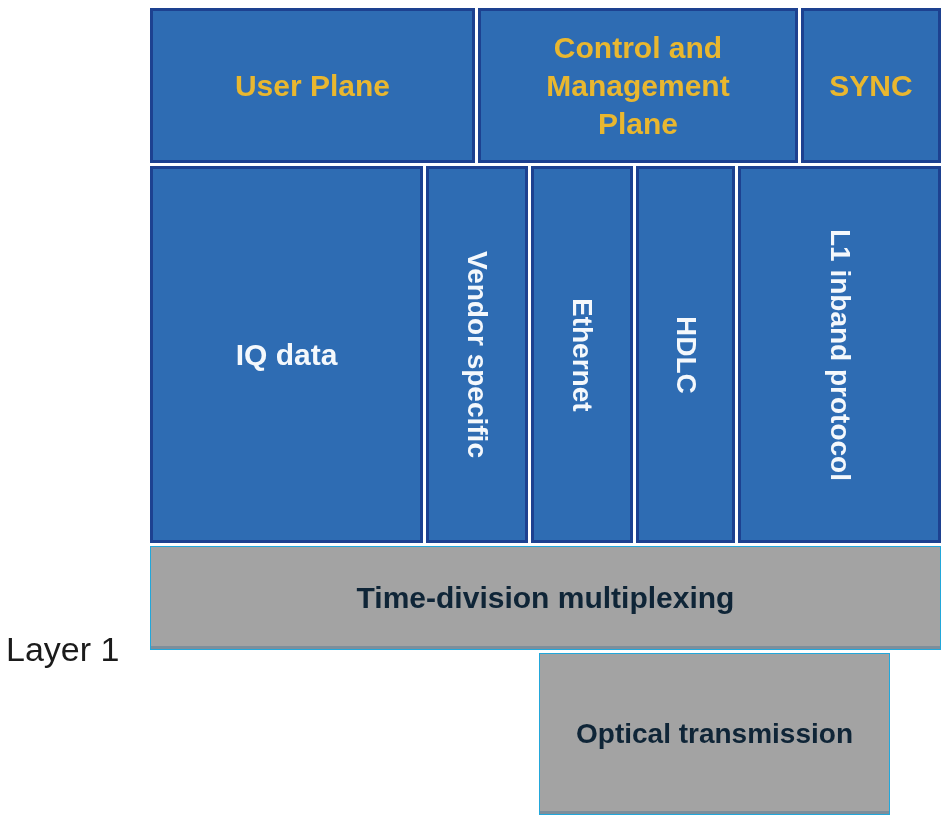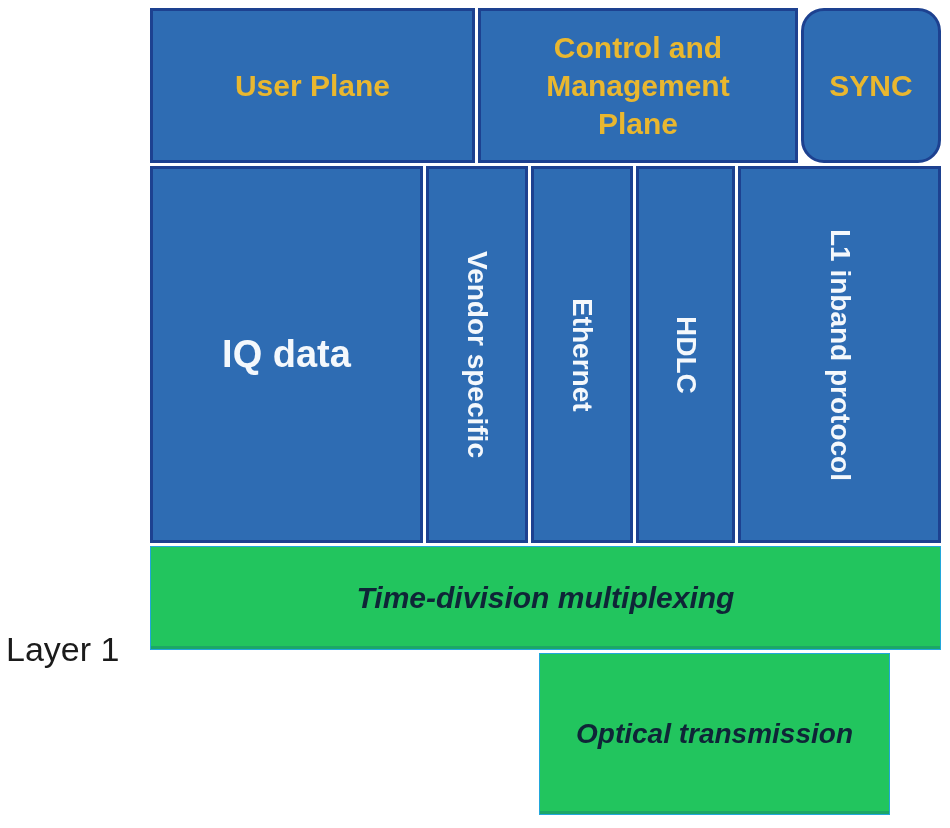--- a/index.html
+++ b/index.html
@@ -21,34 +21,33 @@
     display: flex;
     align-items: center;
     justify-content: center;
     text-align: center;
   }
   .blue {
     background: #2e6cb3;
     border: 3px solid #1d4190;
   }
   .cyan {
-    background: #22c55e;
+    background: #a3a3a3;
     border: 1px solid #22a7da;
     box-shadow: inset 0 -3px 0 rgba(10, 80, 130, 0.25);
-    font-style: italic;
   }
   .gold-text {
     color: #e9b72f;
     font-size: 30px;
     font-weight: bold;
     line-height: 38px;
   }
   .white-text {
     color: #f4f8fc;
-    font-size: 38px;
+    font-size: 30px;
     font-weight: bold;
   }
   .vertical {
     writing-mode: vertical-rl;
     text-orientation: mixed;
     font-size: 28px;
   }
   .dark-text {
     color: #0f2537;
     font-size: 28px;
@@ -58,21 +57,21 @@
     position: absolute;
     color: #1b1b1b;
     font-size: 34px;
     font-weight: 400;
     white-space: nowrap;
   }
 
   
   .b-user  { left: 150px; top: 8px;   width: 325px; height: 155px; }
   .b-cmp   { left: 478px; top: 8px;   width: 320px; height: 155px; padding: 0 28px; }
-  .b-sync  { left: 801px; top: 8px;   width: 140px; height: 155px; border-radius: 23px; }
+  .b-sync  { left: 801px; top: 8px;   width: 140px; height: 155px; }
 
   
   .b-iq     { left: 150px; top: 166px; width: 273px; height: 377px; }
   .b-vendor { left: 426px; top: 166px; width: 102px; height: 377px; }
   .b-eth    { left: 531px; top: 166px; width: 102px; height: 377px; }
   .b-hdlc   { left: 636px; top: 166px; width:  99px; height: 377px; }
   .b-l1     { left: 738px; top: 166px; width: 203px; height: 377px; }
 
   
   .b-tdm  { left: 150px; top: 546px; width: 791px; height: 104px; font-size: 30px; }

